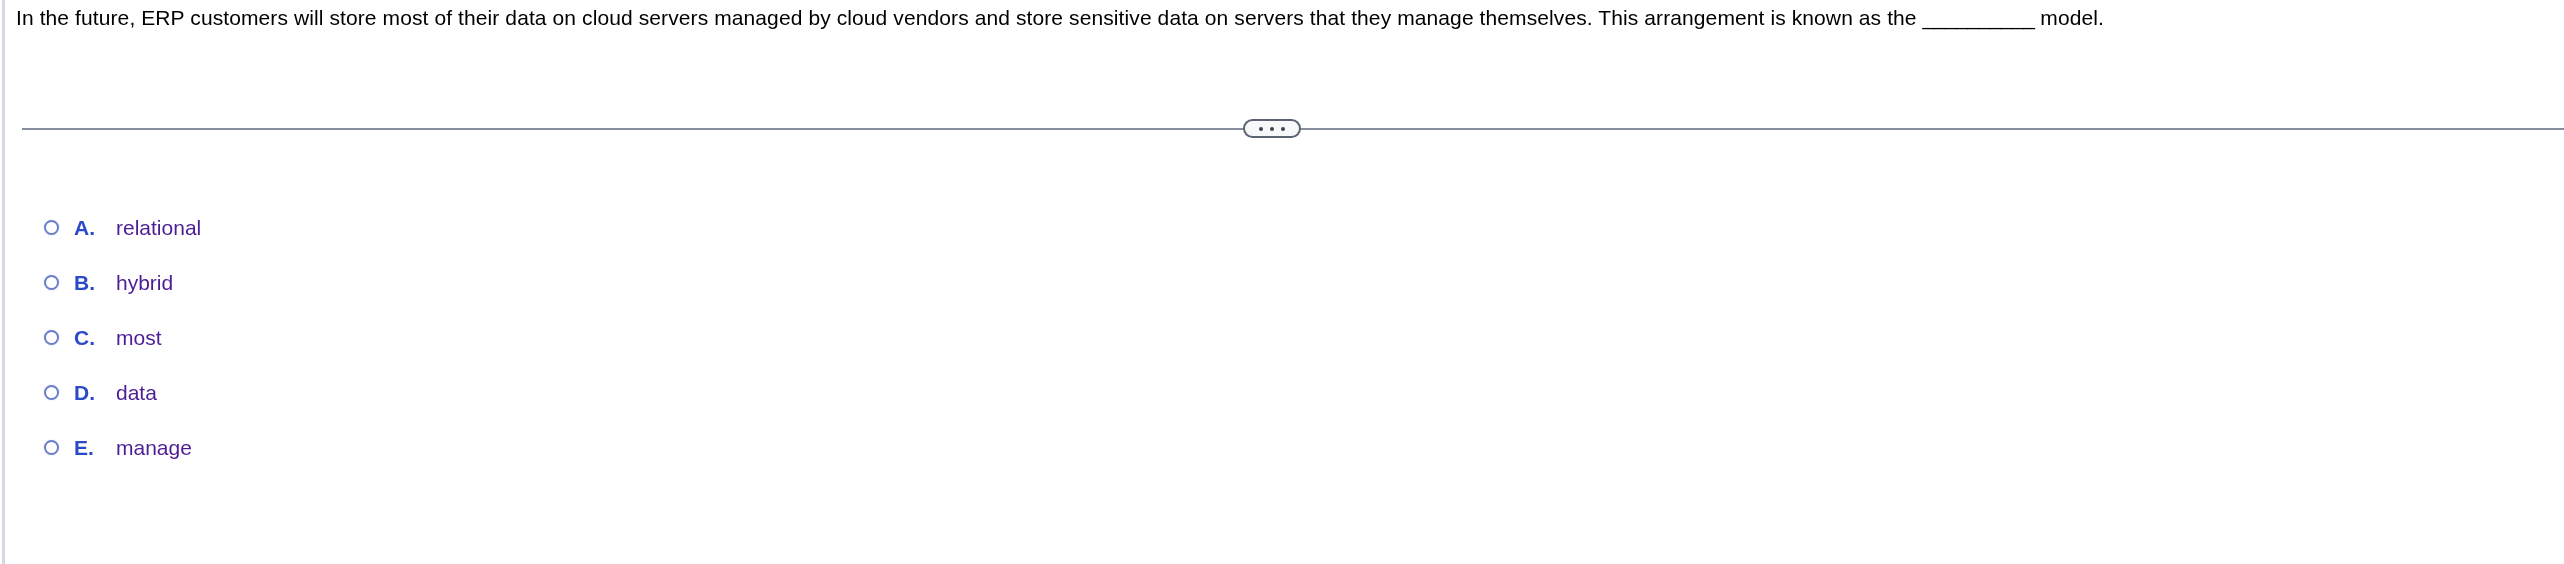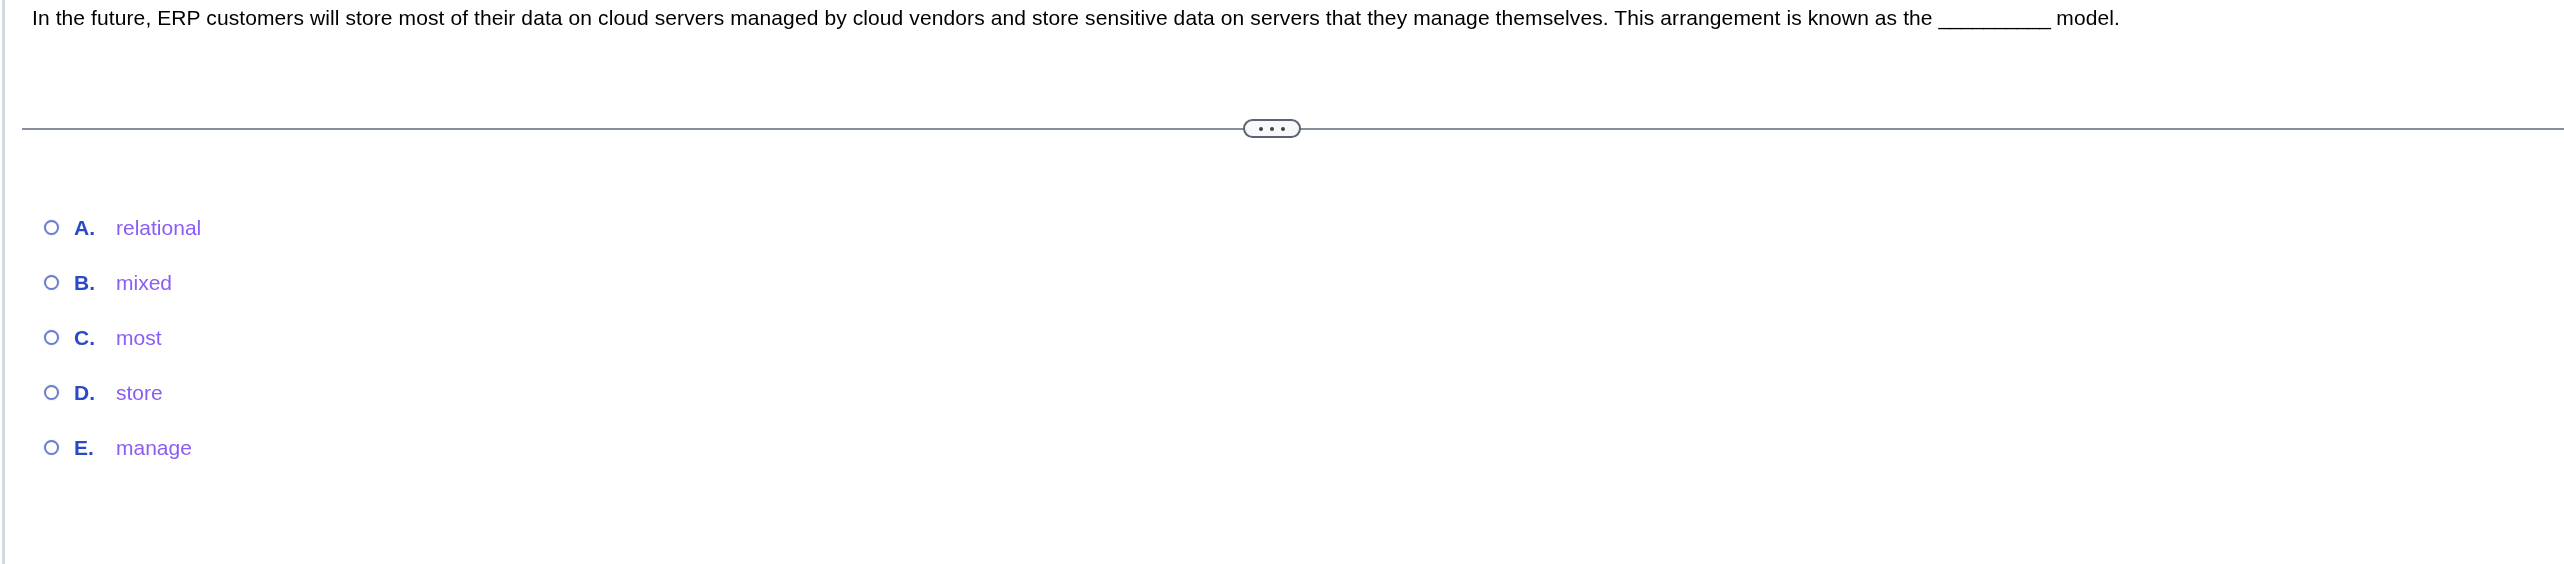--- a/index.html
+++ b/index.html
@@ -20,21 +20,21 @@
     position: absolute;
     left: 2px;
     top: 0;
     width: 3px;
     height: 564px;
     background: #d4d8e2;
   }
 
   .question-block {
     position: absolute;
-    left: 32px;
+    left: 16px;
     top: 4px;
     width: 2516px;
   }
 
   .question-text {
     font-size: 21px;
     line-height: 27px;
     color: #000000;
     letter-spacing: 0.1px;
     white-space: normal;
@@ -111,21 +111,21 @@
     margin-left: 15px;
     font-size: 21px;
     font-weight: bold;
     color: #2b4ac7;
     width: 32px;
     flex: 0 0 auto;
   }
   .option-label {
     margin-left: 10px;
     font-size: 21px;
-    color: #8b5cf6;
+    color: #4c1d95;
   }
 </style>
 </head>
 <body>
 
 <div class="left-rail"></div>
 
 <div class="question-block">
   <div class="question-text"><span>In the future, ERP customers will store most of their data on cloud servers managed by cloud vendors and store sensitive data on servers that they manage themselves. This arrangement is known as the </span><span class="blank-underscore">__________</span><span> model.</span></div>
 </div>
@@ -143,33 +143,33 @@
 
   <div class="option-row">
     <span class="radio"></span>
     <span class="option-letter">A.</span>
     <span class="option-label">relational</span>
   </div>
 
   <div class="option-row">
     <span class="radio"></span>
     <span class="option-letter">B.</span>
-    <span class="option-label">mixed</span>
+    <span class="option-label">hybrid</span>
   </div>
 
   <div class="option-row">
     <span class="radio"></span>
     <span class="option-letter">C.</span>
     <span class="option-label">most</span>
   </div>
 
   <div class="option-row">
     <span class="radio"></span>
     <span class="option-letter">D.</span>
-    <span class="option-label">store</span>
+    <span class="option-label">data</span>
   </div>
 
   <div class="option-row">
     <span class="radio"></span>
     <span class="option-letter">E.</span>
     <span class="option-label">manage</span>
   </div>
 
 </div>
 

